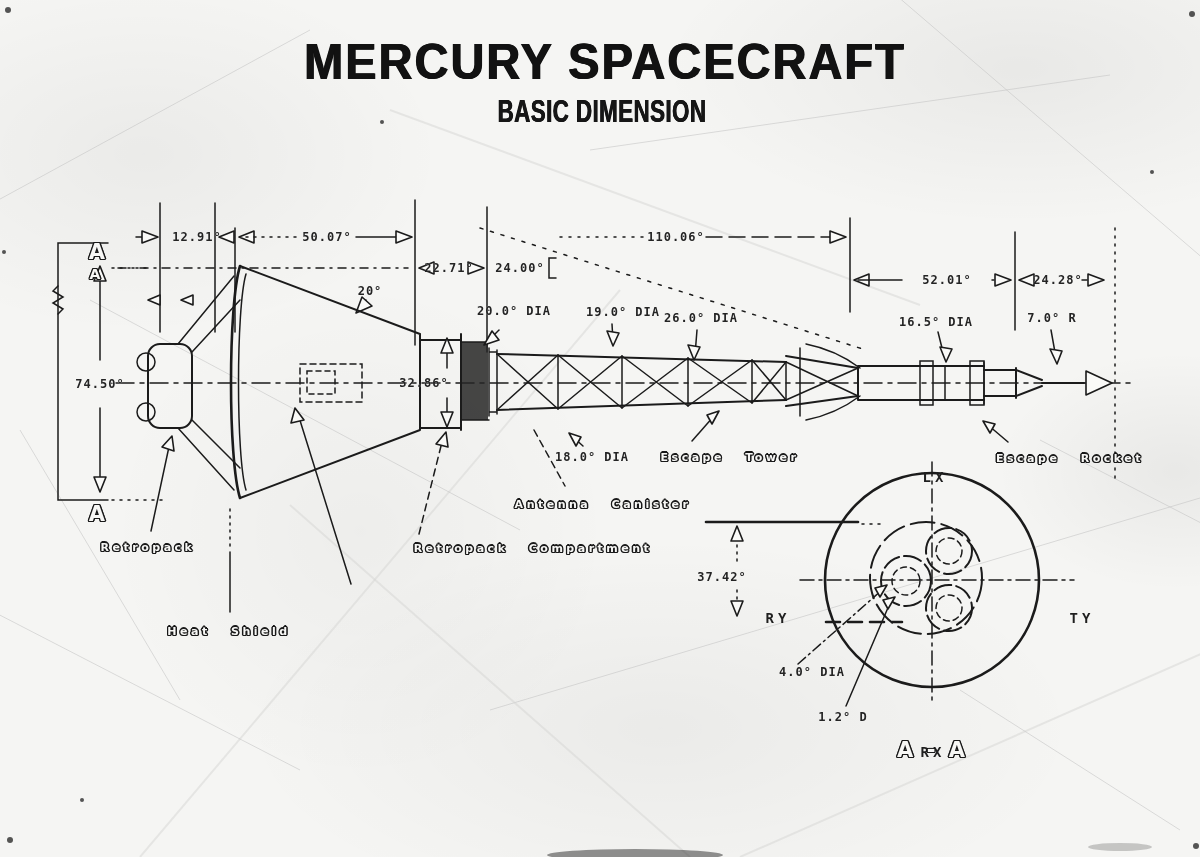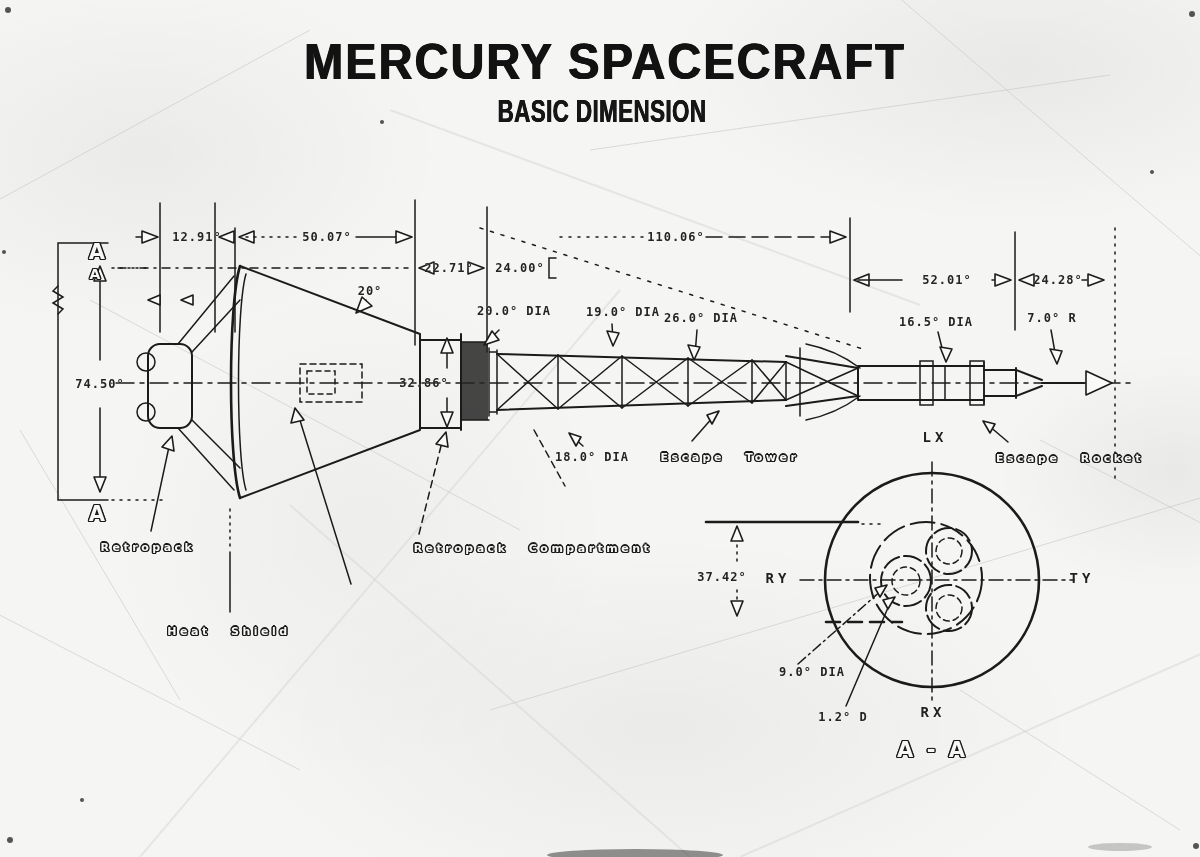--- a/index.html
+++ b/index.html
@@ -34,21 +34,21 @@
     font-weight:700;font-size:28px;letter-spacing:.5px;color:#161616;
     transform:translate(-50%,-50%) scaleX(.8) scaleY(1.1);
     text-shadow:.4px 0 #161616,-.4px 0 #161616;
   }
   .dim{
     font-family:"DejaVu Sans Mono",monospace;font-weight:700;font-size:12px;
     letter-spacing:1px;color:#242424;text-shadow:0 0 1px rgba(255,255,255,.7);text-align:right;
   }
   .axis{
     font-family:"DejaVu Sans Mono",monospace;font-weight:700;font-size:14px;
-    letter-spacing:4px;color:#1f1f1f;
+    letter-spacing:4px;color:#1f1f1f;margin-top:40px;
   }
   .bubble{
     font-weight:700;font-size:11px;letter-spacing:3.5px;word-spacing:13px;
     color:#f7f7f5;
     text-shadow:-1.4px 0 #191919,1.4px 0 #191919,0 -1.4px #191919,0 1.4px #191919,
       -1px -1px #191919,1px 1px #191919,-1px 1px #191919,1px -1px #191919;
   }
   .marker{font-size:21px;letter-spacing:0;word-spacing:0;}
   .marker-sm{font-size:14px;letter-spacing:0;word-spacing:0;}
   .caption{font-size:21px;letter-spacing:2px;word-spacing:2px;}
@@ -252,26 +252,27 @@
   <div class="lbl dim" style="left:100px;top:384px">74.50°</div>
   <div class="lbl dim" style="left:370px;top:291px">20°</div>
   <div class="lbl dim" style="left:424px;top:383px">32.86°</div>
   <div class="lbl dim" style="left:514px;top:311px">20.0° DIA</div>
   <div class="lbl dim" style="left:623px;top:312px">19.0° DIA</div>
   <div class="lbl dim" style="left:701px;top:318px">26.0° DIA</div>
   <div class="lbl dim" style="left:592px;top:457px">18.0° DIA</div>
   <div class="lbl dim" style="left:936px;top:322px">16.5° DIA</div>
   <div class="lbl dim" style="left:1052px;top:318px">7.0° R</div>
   <div class="lbl dim" style="left:722px;top:577px">37.42°</div>
-  <div class="lbl dim" style="left:812px;top:672px">9.0° DIA</div>
+  <div class="lbl dim" style="left:812px;top:672px">4.0° DIA</div>
   <div class="lbl dim" style="left:843px;top:717px">1.2° D</div>
 
   <div class="lbl bubble" style="left:148px;top:547px">Retropack</div>
   <div class="lbl bubble" style="left:229px;top:631px">Heat Shield</div>
   <div class="lbl bubble" style="left:533px;top:548px">Retropack Compartment</div>
+  <div class="lbl bubble" style="left:603px;top:504px">Antenna Canister</div>
   <div class="lbl bubble" style="left:730px;top:457px">Escape Tower</div>
   <div class="lbl bubble" style="left:1070px;top:458px">Escape Rocket</div>
 
   <div class="lbl axis" style="left:935px;top:437px">LX</div>
   <div class="lbl axis" style="left:778px;top:578px">RY</div>
   <div class="lbl axis" style="left:1082px;top:578px">TY</div>
   <div class="lbl axis" style="left:933px;top:712px">RX</div>
   <div class="lbl bubble caption" style="left:932px;top:750px">A - A</div>
 
 </div>

